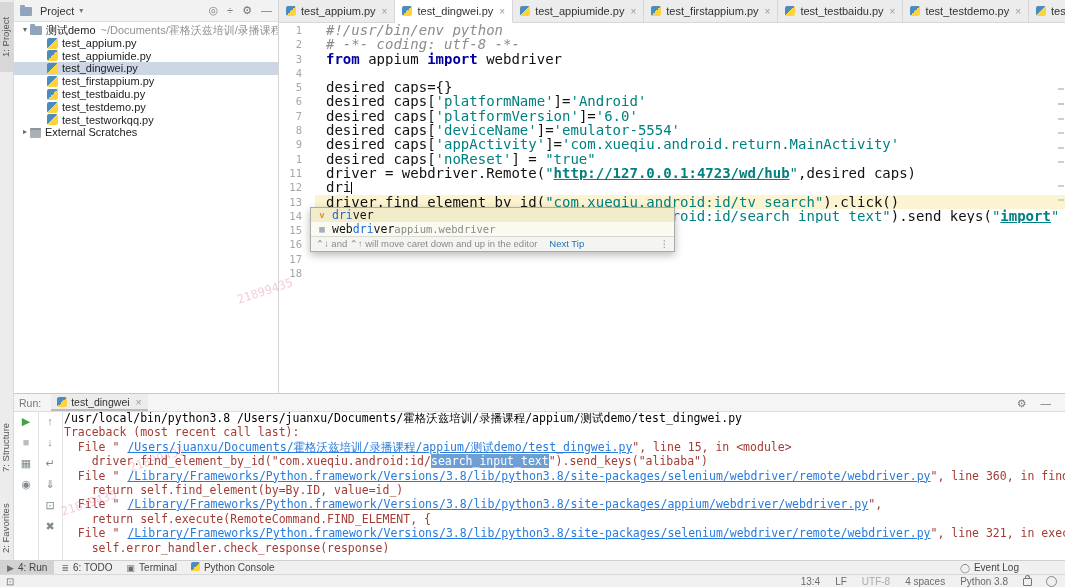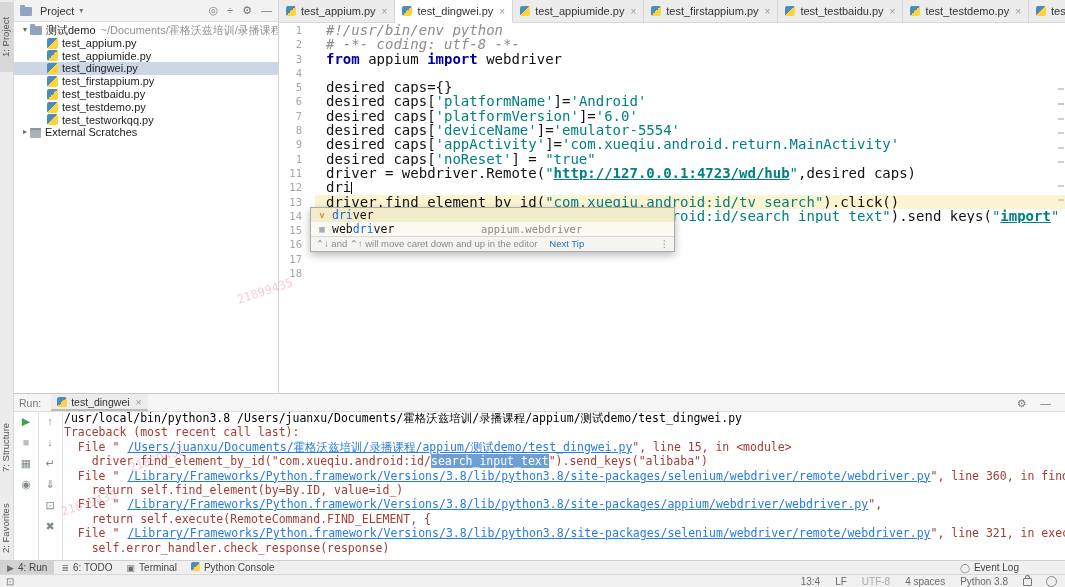--- a/index.html
+++ b/index.html
@@ -59,21 +59,21 @@
   
   .popup{position:absolute;left:31px;top:184px;width:363px;background:#fbfaf0;border:1px solid #ababab;
          box-shadow:0 3px 8px rgba(0,0,0,.28);z-index:5;}
   .pop-item{height:14px;line-height:14px;display:flex;align-items:center;font-family:"DejaVu Sans Mono",monospace;
             font-size:11.5px;color:#111;padding:0 5px;cursor:pointer;}
   .pop-item.sel{background:#f3ecca;}
   .pop-ic{width:12px;flex:0 0 auto;font-size:9px;text-align:center;margin-right:4px;}
   .pop-ic.var{color:#d7912f;font-weight:bold;}
   .pop-ic.pkg{color:#8f9bab;}
   .pop-match{color:#1e6bd6;}
-  .pop-tail{flex:1;text-align:center;color:#8a8a8a;font-size:10.5px;}
+  .pop-tail{flex:1;text-align:left;color:#8a8a8a;font-size:10.5px;}
   .pop-foot{height:14px;line-height:14px;background:#f4f4f1;border-top:1px solid #d9d9d4;display:flex;
             align-items:center;font-size:9.5px;color:#8a8a8a;padding:0 5px;}
   .pop-link{color:#2470b3;margin-left:12px;cursor:pointer;}
   .pop-dots{flex:1;text-align:right;color:#8a8a8a;cursor:pointer;}
   
   .run-panel{position:absolute;left:14px;top:393px;right:0;height:167px;background:#fff;border-top:1px solid #c9c9c9;}
   .run-header{position:absolute;left:0;top:0;right:0;height:17px;background:#f5f5f5;border-bottom:1px solid #dcdcdc;
               display:flex;align-items:center;font-size:10.5px;color:#777;}
   .run-label{margin-left:5px;}
   .run-tab{display:flex;align-items:center;margin-left:10px;padding:0 6px;height:17px;background:#ececec;

